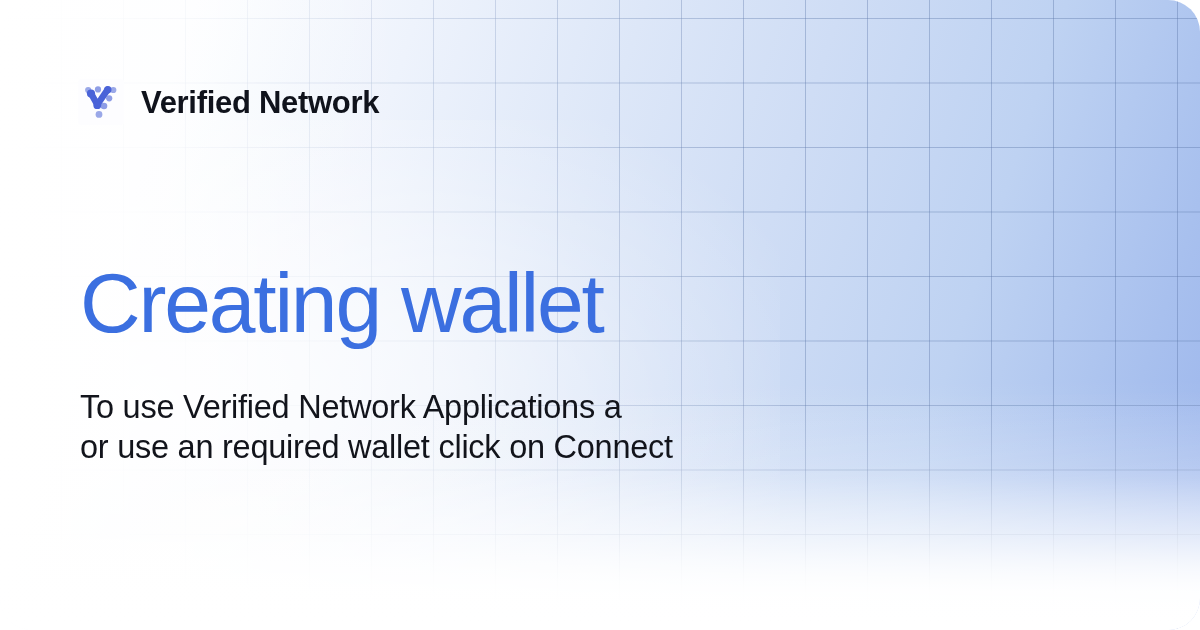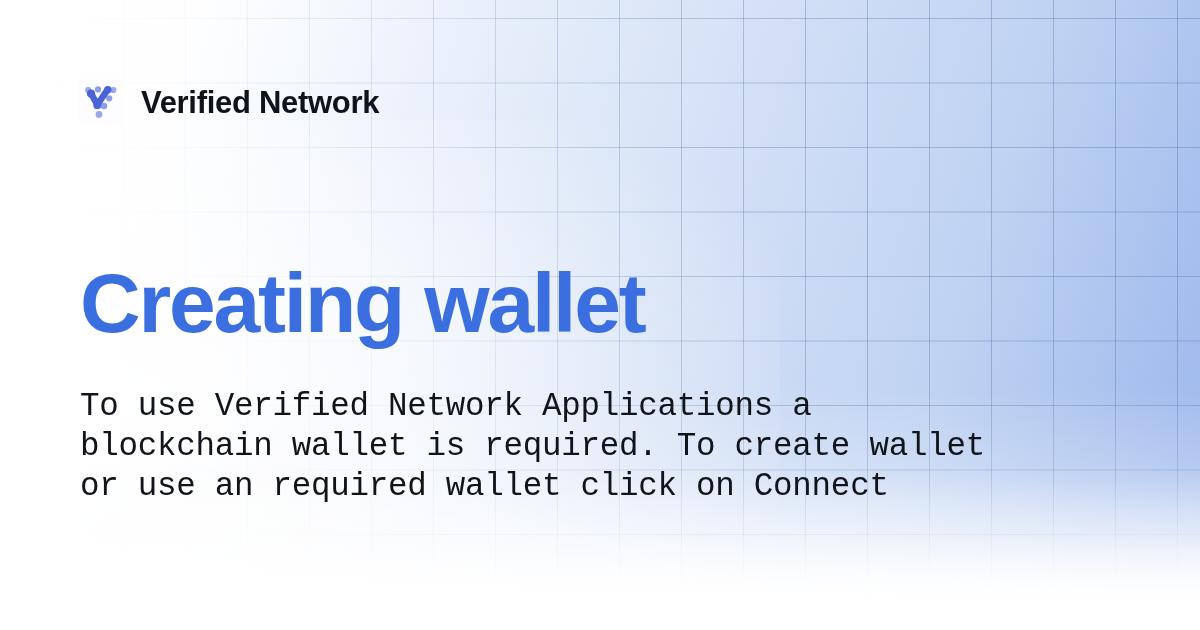--- a/index.html
+++ b/index.html
@@ -12,20 +12,21 @@
     font-family: "Liberation Sans", sans-serif;
     -webkit-font-smoothing: antialiased;
   }
 
   #og-card {
     position: relative;
     width: 1200px;
     height: 630px;
     overflow: hidden;
     background: #ffffff;
+    border-radius: 32px;
   }
 
   
   .bg-base {
     position: absolute;
     inset: 0;
     background: linear-gradient(108deg,
         #ffffff 0%,
         #fdfeff 14%,
         #eef3fc 30%,
@@ -135,38 +136,38 @@
     color: #10131c;
     white-space: nowrap;
     line-height: 1;
   }
 
   .headline {
     position: absolute;
     left: 80px;
     top: 261px;
     font-size: 84px;
-    font-weight: bold;
+    font-weight: normal;
     letter-spacing: -2.2px;
     line-height: 1.02;
     color: #3b6fe0;
     white-space: nowrap;
   }
 
   .description {
     position: absolute;
     left: 80px;
     top: 387px;
     width: 815px;
     font-size: 32.5px;
     line-height: 40px;
     letter-spacing: -0.25px;
     color: #12141b;
   }
-  .description .line { display: block; white-space: nowrap; font-family: Liberation Mono, monospace; }
+  .description .line { display: block; white-space: nowrap; }
 </style>
 </head>
 <body>
 
 <div id="og-card">
 
   <div class="bg-base"></div>
   <div class="bg-grid"></div>
   <div class="bg-glow"></div>
   <div class="bg-fade-left"></div>
@@ -192,18 +193,17 @@
           <circle cx="23.8" cy="4.8" r="3.7" fill="#4a63d8"></circle>
         </svg>
       </div>
       <div class="brand-name">Verified Network</div>
     </div>
 
     <div class="headline">Creating wallet</div>
 
     <div class="description">
       <span class="line">To use Verified Network Applications a</span>
-      <span class="line">blockchain wallet is required. To create wallet</span>
       <span class="line">or use an required wallet click on Connect</span>
     </div>
 
   </div>
 </div>
 
 </body></html>

